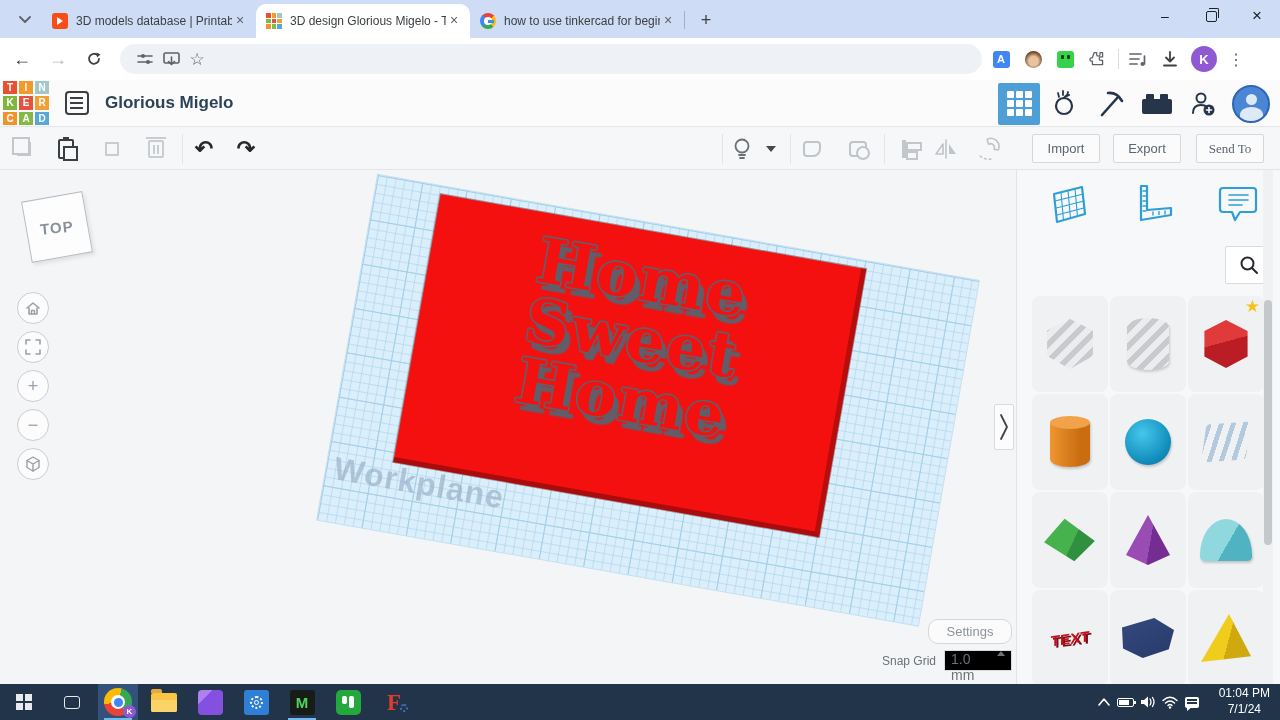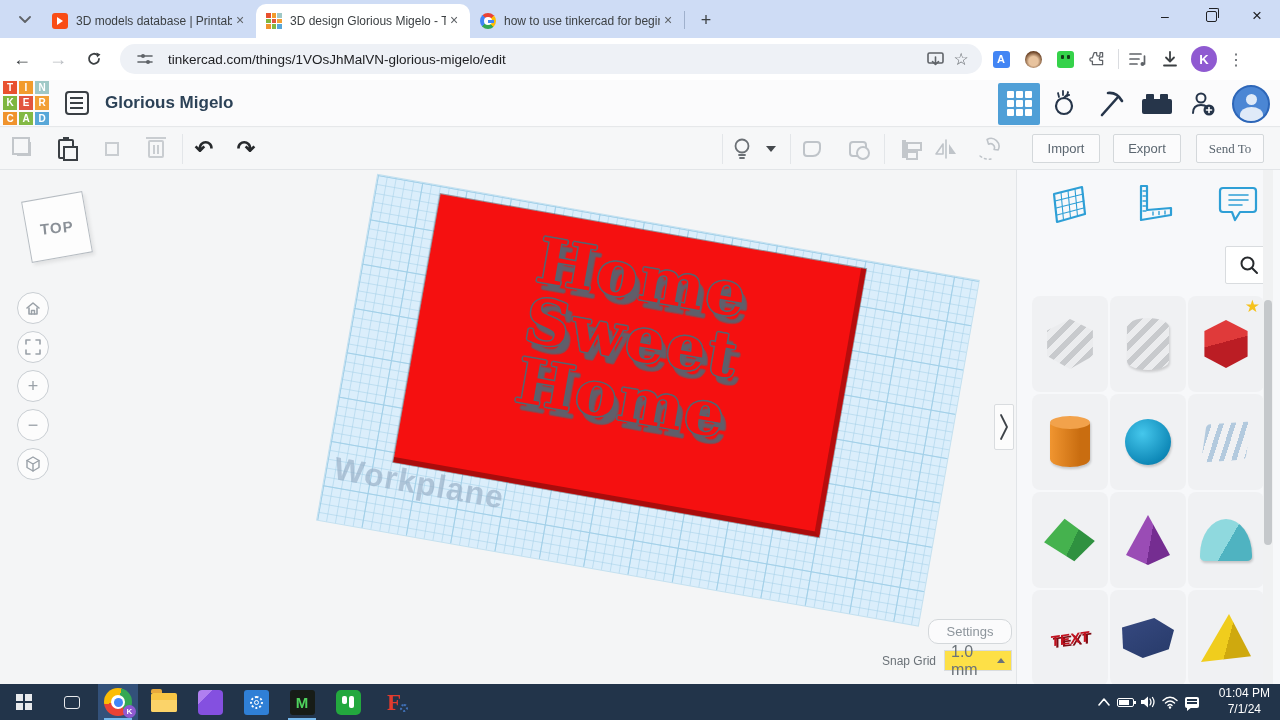--- a/index.html
+++ b/index.html
@@ -106,21 +106,21 @@
     text-shadow:-1px 0 rgba(87,100,111,.5), 1px 0 rgba(87,100,111,.5), 0 -1px rgba(87,100,111,.5), 0 1px rgba(87,100,111,.5); }
   .wp-label { position:absolute; left:8px; top:278px; font-size:32px; font-weight:bold; color:rgba(150,173,196,.65); letter-spacing:1px; }
   .viewcube { position:absolute; left:26px; top:26px; width:62px; height:62px; background:#fdfdfd; border:1.5px solid #b6bcc2; transform:rotate(-10deg); box-shadow:2px 3px 4px rgba(0,0,0,.08); display:flex; align-items:center; justify-content:center; }
   .viewcube span { font-size:15px; font-weight:bold; color:#8a9097; letter-spacing:1px; transform:rotate(4deg); }
   .navcol { position:absolute; left:17px; top:122px; }
   .navbtn { width:32px; height:32px; border-radius:50%; border:1px solid #c9ced3; background:#fcfcfc; margin-bottom:7px; display:flex; align-items:center; justify-content:center; color:#9aa1a8; font-size:18px; }
   .panel-handle { position:absolute; left:994px; top:234px; width:20px; height:46px; background:#fcfcfc; border:1px solid #d9dcdf; border-radius:2px; display:flex; align-items:center; justify-content:center; }
   .settings-btn { position:absolute; left:928px; top:449px; width:84px; height:25px; background:#fbfbfc; border:1px solid #d4d8db; border-radius:10px; font-size:13px; color:#8d959c; display:flex; align-items:center; justify-content:center; }
   .snapgrid { position:absolute; left:850px; top:480px; display:flex; align-items:center; }
   .snap-label { font-size:12px; color:#6b7278; margin-right:8px; width:86px; text-align:right; }
-  .snap-box { width:68px; height:21px; background:#fde047; border:1px solid #d9dcdf; font-size:16px; color:#6b7278; display:flex; align-items:center; justify-content:space-between; padding:0 6px; }
+  .snap-box { width:68px; height:21px; background:#000000; border:1px solid #d9dcdf; font-size:14px; color:#6b7278; display:flex; align-items:flex-start; justify-content:space-between; padding:0 6px; }
   .snap-caret { width:0; height:0; border-left:4px solid transparent; border-right:4px solid transparent; border-bottom:5px solid #6b7278; }
 
   
   .sidebar { position:absolute; left:1016px; top:170px; width:264px; height:514px; background:#f7f8fa; border-left:1px solid #e2e5e8; overflow:hidden; }
   .sb-icons { position:absolute; left:0; top:12px; width:264px; height:48px; }
   .sb-ico { position:absolute; width:42px; height:46px; }
   .sb-select { position:absolute; left:20px; top:76px; width:176px; height:38px; background:#fff; border:1px solid #d9dcdf; border-radius:2px; display:flex; align-items:center; padding:0 10px; }
   .sb-select span.val { flex:1; font-size:14px; color:#555b60; }
   .udcaret { display:flex; flex-direction:column; gap:2px; }
   .udcaret i { width:0; height:0; border-left:4px solid transparent; border-right:4px solid transparent; }
@@ -247,21 +247,20 @@
     </span>
     <div class="urlpill">
       <span class="pill-ico">
         <svg class="stroke" width="16" height="14" viewBox="0 0 16 14">
             <line x1="1" y1="4" x2="15" y2="4" stroke="#5f6368" stroke-width="1.6"></line>
             <circle cx="6" cy="4" r="2" fill="#5f6368"></circle>
             <line x1="1" y1="10" x2="15" y2="10" stroke="#5f6368" stroke-width="1.6"></line>
             <circle cx="11" cy="10" r="2" fill="#5f6368"></circle>
           </svg>
       </span>
-      <span class="urltext">tinkercad.com/things/1VOsJhMalVN-glorious-migelo/edit</span>
       <span class="pill-ico">
         <svg class="stroke" width="17" height="15" viewBox="0 0 17 15">
             <rect x="1" y="1" width="15" height="10" rx="1.5" stroke="#5f6368" stroke-width="1.6"></rect>
             <line x1="8.5" y1="5" x2="8.5" y2="12" stroke="#5f6368" stroke-width="1.6"></line>
             <polyline points="5.5,9.5 8.5,12.5 11.5,9.5" stroke="#5f6368" stroke-width="1.6"></polyline>
           </svg>
       </span>
       <span class="pill-ico" style="font-size:17px;">☆</span>
     </div>
     <span class="bar-ico">

